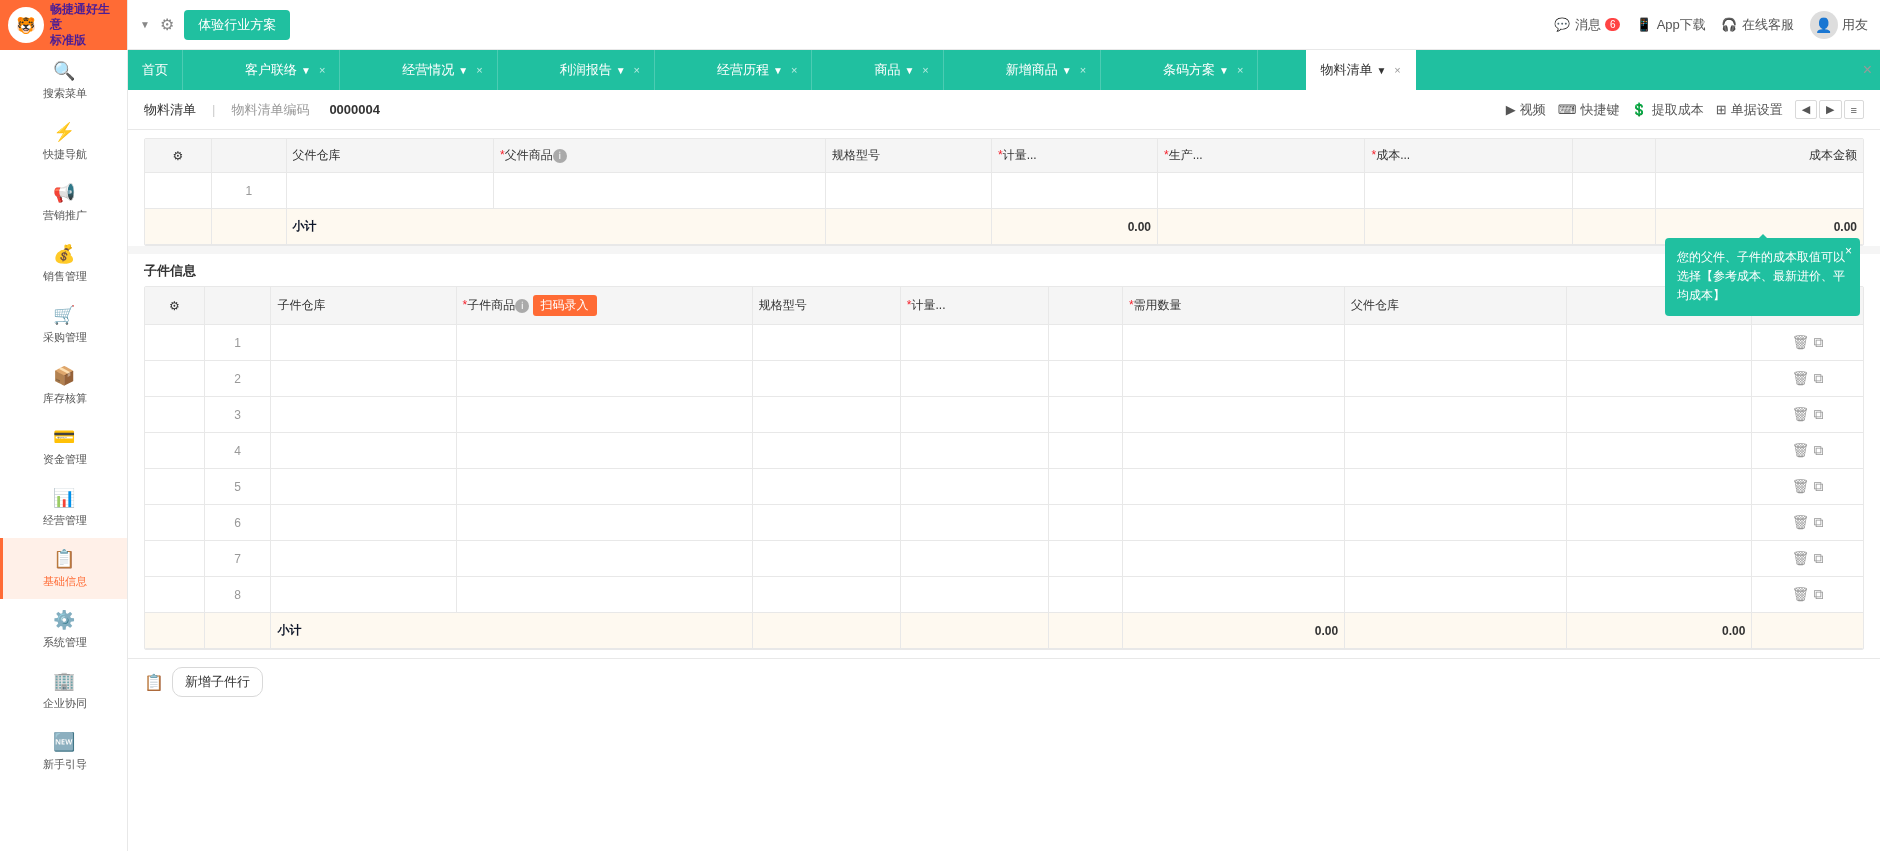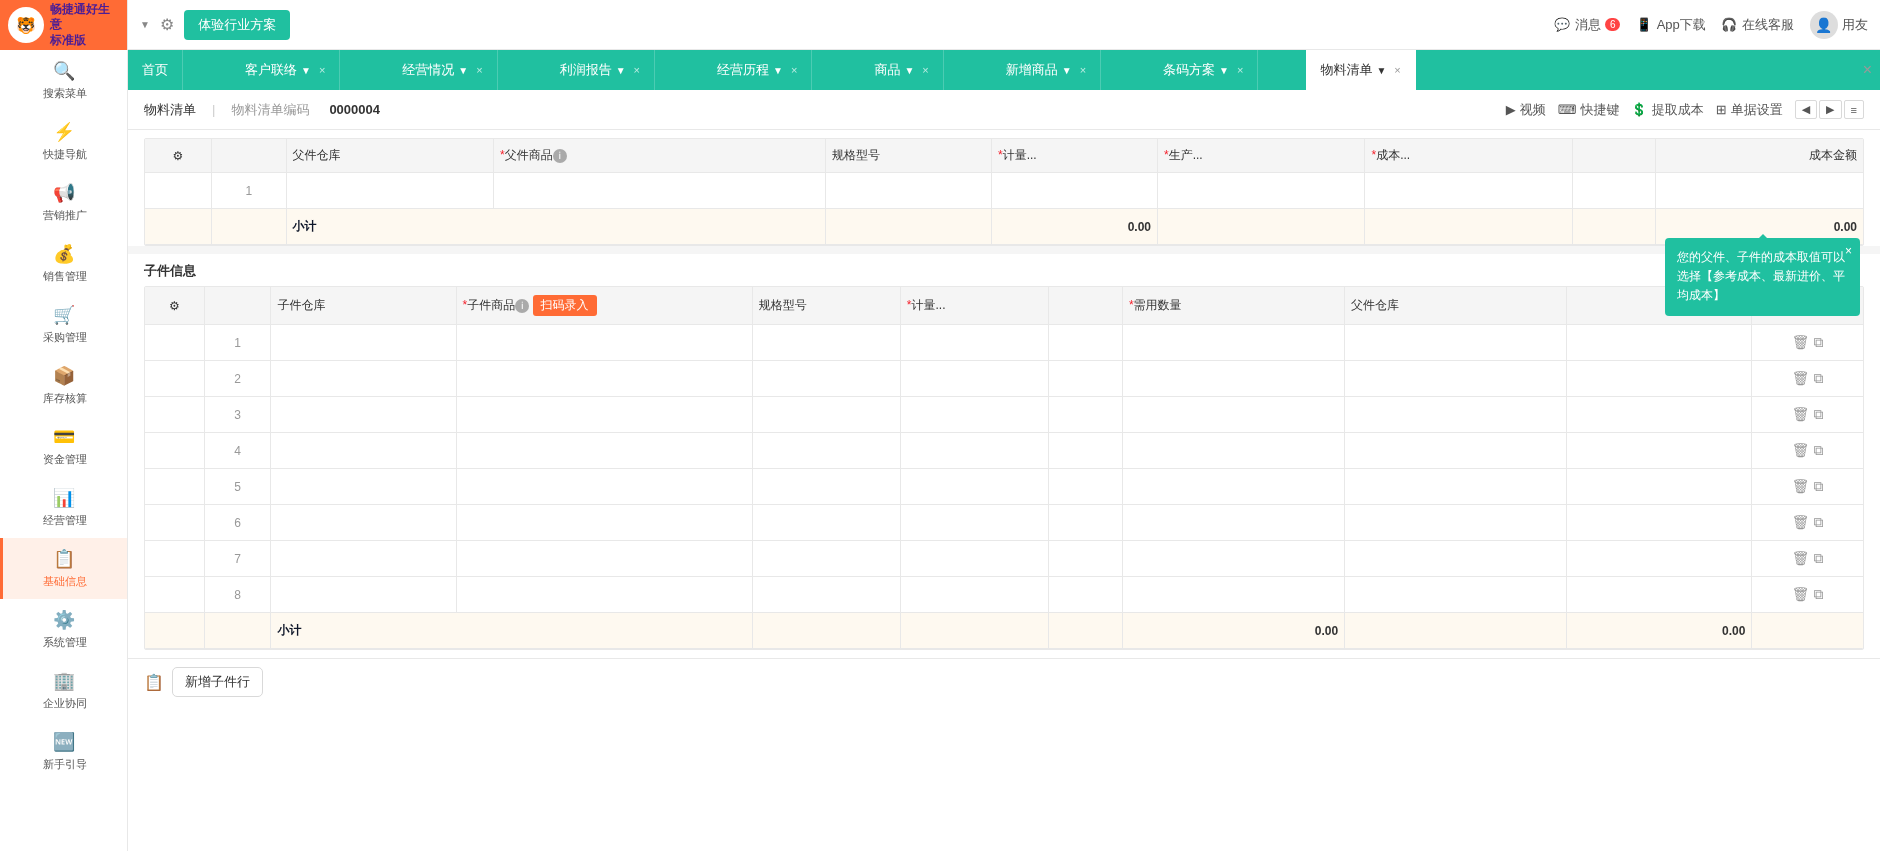--- a/index.html
+++ b/index.html
@@ -79,21 +79,21 @@
     
     .subtotal-label { color: #0f172a; font-size: 12px; }
 
     
     .tooltip-popup { position: absolute; top: 145px; right: 16px; background: #20c0a0; color: #fff; border-radius: 4px; padding: 10px 12px; font-size: 12px; line-height: 1.6; max-width: 200px; z-index: 100; }
     .tooltip-popup::before { content: ''; position: absolute; top: -8px; left: 50%; transform: translateX(-50%); border: 4px solid transparent; border-bottom-color: #20c0a0; }
     .tooltip-close { position: absolute; top: 4px; right: 6px; cursor: pointer; font-size: 12px; }
 
     
     .bottom-toolbar { border-top: 1px solid #e8e8e8; padding: 8px 16px; display: flex; align-items: center; gap: 8px; background: #fff; }
-    .bottom-btn { border: 1px solid #d9d9d9; background: #fff; border-radius: 5px; padding: 5px 12px; cursor: pointer; font-size: 13px; color: #333; }
+    .bottom-btn { border: 1px solid #d9d9d9; background: #fff; border-radius: 10px; padding: 5px 12px; cursor: pointer; font-size: 13px; color: #333; }
     .bottom-btn-icon { font-size: 16px; color: #aaa; cursor: pointer; }
 
     
     .nav-icons { display: flex; gap: 2px; }
     .nav-icon-btn { border: 1px solid #d9d9d9; background: #fff; border-radius: 2px; padding: 2px 6px; cursor: pointer; font-size: 11px; color: #555; }
 
     
     .info-icon { display: inline-block; width: 14px; height: 14px; border-radius: 50%; background: #aaa; color: #fff; font-size: 10px; text-align: center; line-height: 14px; cursor: pointer; }
 
     .section-divider { height: 8px; background: #f5f5f5; }

